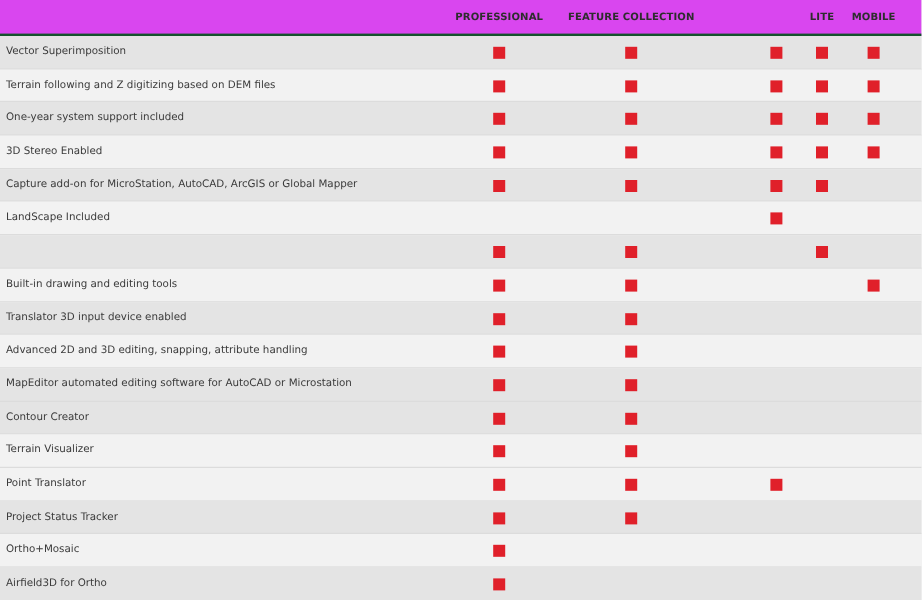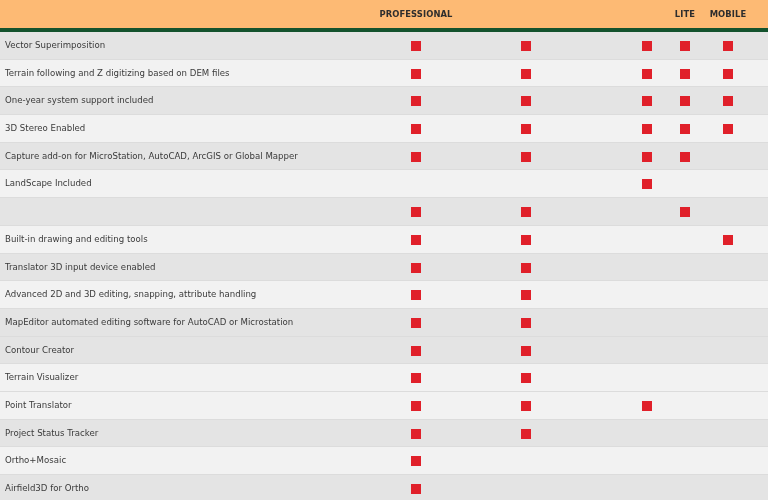--- a/index.html
+++ b/index.html
@@ -4,22 +4,22 @@
 <style>
   html, body { margin: 0; padding: 0; }
   body {
     width: 768px; height: 500px; overflow: hidden;
     background: #f2f2f2;
     font-family: "DejaVu Sans", "Liberation Sans", sans-serif;
     color: #333;
   }
   .table { width: 768px; position: relative; }
   .header {
-    height: 28px; background: #fdba74; position: relative;
-    border-bottom: 4px solid #14532d;
+    height: 28px; background: #d946ef; position: relative;
+    border-bottom: 2px solid #14532d;
   }
   .hcell {
     position: absolute; top: 0; height: 28px; line-height: 29px;
     font-size: 8.4px; font-weight: bold; color: #2d2d2d;
     letter-spacing: 0.1px; transform: translateX(-50%); white-space: nowrap;
   }
   .row {
     height: 27.7px; position: relative; box-sizing: border-box;
     border-bottom: 1px solid #dcdcdc;
   }
@@ -33,20 +33,21 @@
     position: absolute; top: 9px; width: 10px; height: 10px;
     background: #e0202a; transform: translateX(-50%);
   }
 </style>
 </head>
 <body>
 
 <div class="table">
   <div class="header" id="header">
       <div class="hcell" style="left: 416px;">PROFESSIONAL</div>
+      <div class="hcell" style="left: 526px;">FEATURE COLLECTION</div>
       <div class="hcell" style="left: 638px; margin-top: 36px;">UAS</div>
       <div class="hcell" style="left: 685px;">LITE</div>
       <div class="hcell" style="left: 728px;">MOBILE</div>
     </div>
   <div id="body">
       <div class="row odd">
         <div class="label">Vector Superimposition</div>
         <div class="mark" style="left: 416px; background: rgb(224, 32, 42);"></div>
         <div class="mark" style="left: 526px; background: rgb(224, 32, 42);"></div>
         <div class="mark" style="left: 647px; background: rgb(224, 32, 42);"></div>

